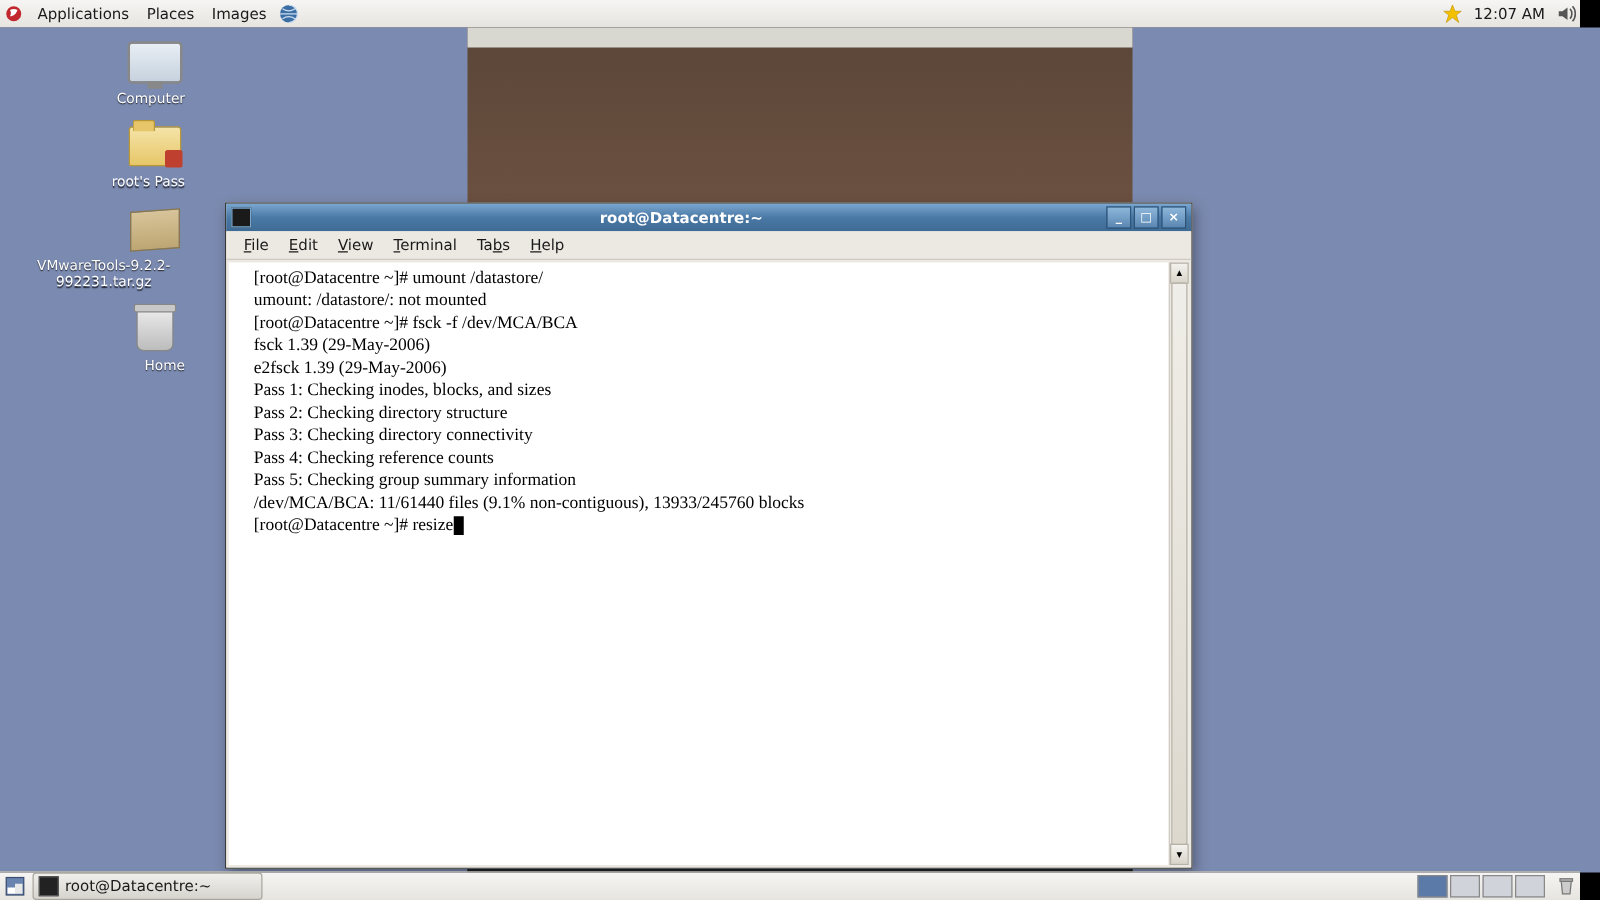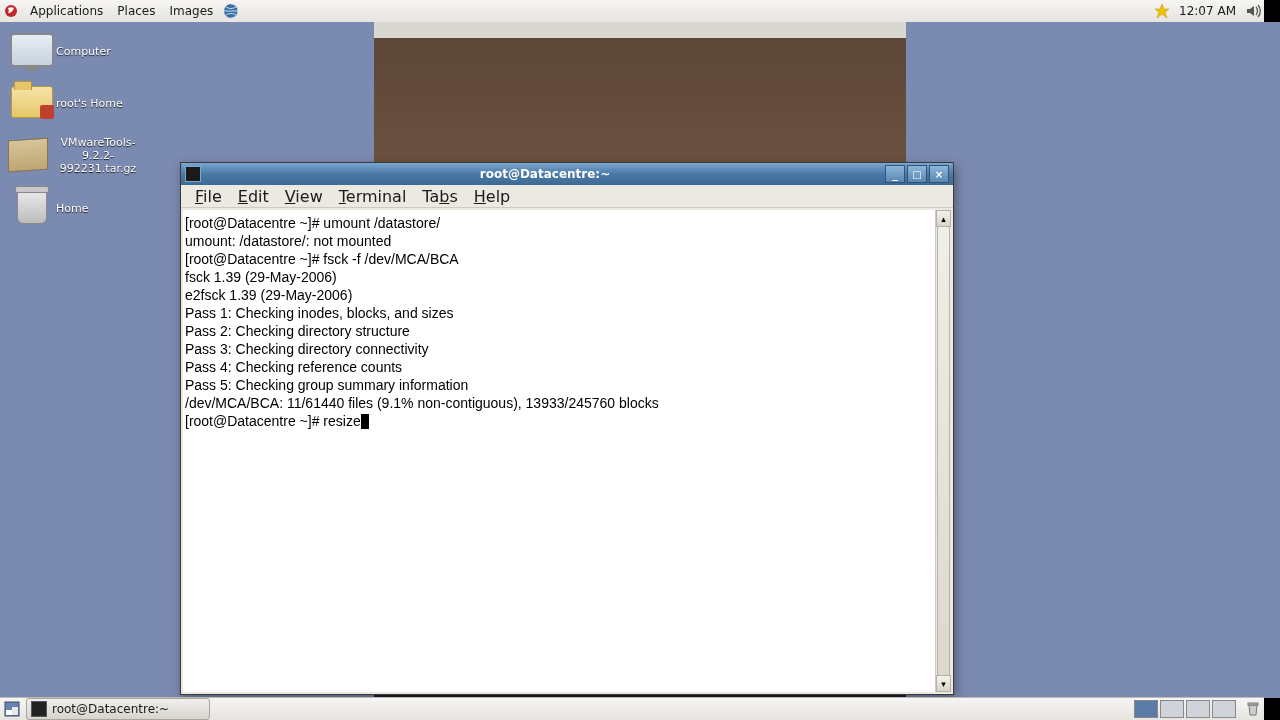--- a/index.html
+++ b/index.html
@@ -14,41 +14,41 @@
 .panel .spacer{flex:1}
 .panel .clock{padding:0 6px}
 .panel .tray-icon{width:16px;height:16px;margin:0 3px}
 .task-button{display:flex;align-items:center;height:20px;margin:1px 2px;padding:0 8px 0 4px;background:linear-gradient(#f0efec,#d6d4cd);border:1px solid #a8a59c;border-radius:3px;min-width:170px;cursor:pointer}
 .task-button .ticon{width:14px;height:14px;background:#222;margin-right:5px;border:1px solid #555}
 .show-desktop{width:20px;height:20px;margin:1px 2px;display:flex;align-items:center;justify-content:center;cursor:pointer}
 .ws-switcher{display:flex;gap:2px;margin:0 6px}
 .ws{width:22px;height:16px;background:#d0d3da;border:1px solid #888}
 .ws.active{background:#5b7aa8}
 .icon-grid{position:absolute;top:8px;left:8px;display:flex;flex-direction:column;gap:12px;width:140px}
-.dicon{display:flex;flex-direction:row;align-items:center;cursor:pointer;color:#fff;text-shadow:0 1px 1px rgba(0,0,0,.8)}
+.dicon{display:flex;flex-direction:column;align-items:flex-end;cursor:pointer;color:#fff;text-shadow:0 1px 1px rgba(0,0,0,.8)}
 .dicon .glyph{width:48px;height:40px;display:flex;align-items:center;justify-content:center}
 .dicon .lbl{font-size:11px;text-align:center;margin-top:2px;max-width:130px}
 .folder-shape{width:40px;height:30px;background:linear-gradient(#f5e4a8,#e6c668);border-radius:3px 3px 2px 2px;position:relative;border:1px solid #b89836}
 .folder-shape::before{content:"";position:absolute;top:-6px;left:2px;width:16px;height:8px;background:#e6c668;border-radius:2px 2px 0 0;border:1px solid #b89836;border-bottom:none}
 .home-badge{position:absolute;right:-2px;bottom:-2px;width:14px;height:14px;background:#c04030;border-radius:2px}
 .monitor-shape{width:40px;height:30px;border:2px solid #888;border-radius:4px;background:linear-gradient(#e8eef4,#c6d2de);position:relative}
 .monitor-shape::after{content:"";position:absolute;bottom:-6px;left:14px;width:12px;height:6px;background:#888}
 .box-shape{width:38px;height:30px;background:linear-gradient(#d8c49a,#bda672);border:1px solid #8a7648;transform:skewY(-4deg)}
 .trash-shape{width:28px;height:32px;background:linear-gradient(#eaeaea,#bcbcbc);border:1px solid #888;border-radius:3px 3px 6px 6px;position:relative}
 .trash-shape::before{content:"";position:absolute;top:-5px;left:-3px;right:-3px;height:5px;background:#c8c8c8;border:1px solid #888;border-radius:2px}
 .window{position:absolute;left:180px;top:140px;width:772px;background:#ece9e2;border:1px solid #3a3a3a;box-shadow:2px 4px 10px rgba(0,0,0,.35)}
 .titlebar{height:22px;background:linear-gradient(#7aa7d0,#4a79a6 50%,#3e6b94);display:flex;align-items:center;color:#fff;font-weight:bold;font-size:12px;padding:0 4px}
 .titlebar .ticon2{width:14px;height:14px;background:#1a1a1a;border:1px solid #7aa7d0;margin-right:6px}
 .titlebar .ttl{flex:1;text-align:center}
 .titlebar .wbtn{width:18px;height:16px;margin-left:2px;background:linear-gradient(#8db6da,#5a87b2);border:1px solid #2e5478;display:flex;align-items:center;justify-content:center;font-size:10px;font-weight:bold;cursor:pointer}
-.menubar{height:22px;background:#ece9e2;display:flex;align-items:center;padding:0 6px;font-size:16px;color:#1a1a1a;border-bottom:1px solid #cfcbc2}
+.menubar{height:22px;background:#ece9e2;display:flex;align-items:center;padding:0 6px;font-size:12px;color:#1a1a1a;border-bottom:1px solid #cfcbc2}
 .menubar span{padding:2px 8px;cursor:pointer}
 .menubar span u{text-decoration:underline}
 .term-wrap{background:#ece9e2;padding:2px;position:relative}
-.term{background:#fff;color:#000;font-family:Liberation Sans, sans-serif;font-size:14px;line-height:18px;padding:4px 2px;height:474px;white-space:pre;overflow:hidden}
+.term{background:#fff;color:#000;font-family:Liberation Serif, serif;font-size:14px;line-height:18px;padding:4px 20px;height:474px;white-space:pre;overflow:hidden}
 .cursor{display:inline-block;width:8px;height:15px;background:#000;vertical-align:text-bottom}
 .vscroll{position:absolute;right:2px;top:2px;bottom:2px;width:15px;background:#ece9e2;border-left:1px solid #cfcbc2}
 .vscroll .up,.vscroll .down{position:absolute;left:0;right:0;height:15px;background:linear-gradient(#f4f2ed,#d8d4ca);border:1px solid #b6b2a8;display:flex;align-items:center;justify-content:center;font-size:9px;cursor:pointer}
 .vscroll .up{top:0}.vscroll .down{bottom:0}
 .vscroll .thumb{position:absolute;left:1px;right:1px;top:16px;bottom:16px;background:linear-gradient(#f0eee8,#dcd8ce);border:1px solid #b6b2a8;border-radius:2px;cursor:pointer}
 </style>
 </head>
 <body>
 
 <div class="panel" style="top:0">
@@ -83,21 +83,21 @@
           <div class="monitor-shape"></div>
         </div>
       <div class="lbl">Computer</div>
     </div>
     <div class="dicon">
       <div class="glyph">
           <div class="folder-shape">
             <div class="home-badge"></div>
           </div>
         </div>
-      <div class="lbl">root's Home</div>
+      <div class="lbl">root's Pass</div>
     </div>
     <div class="dicon">
       <div class="glyph">
           <div class="box-shape"></div>
         </div>
       <div class="lbl">VMwareTools-9.2.2-992231.tar.gz</div>
     </div>
     <div class="dicon">
       <div class="glyph">
           <div class="trash-shape"></div>

